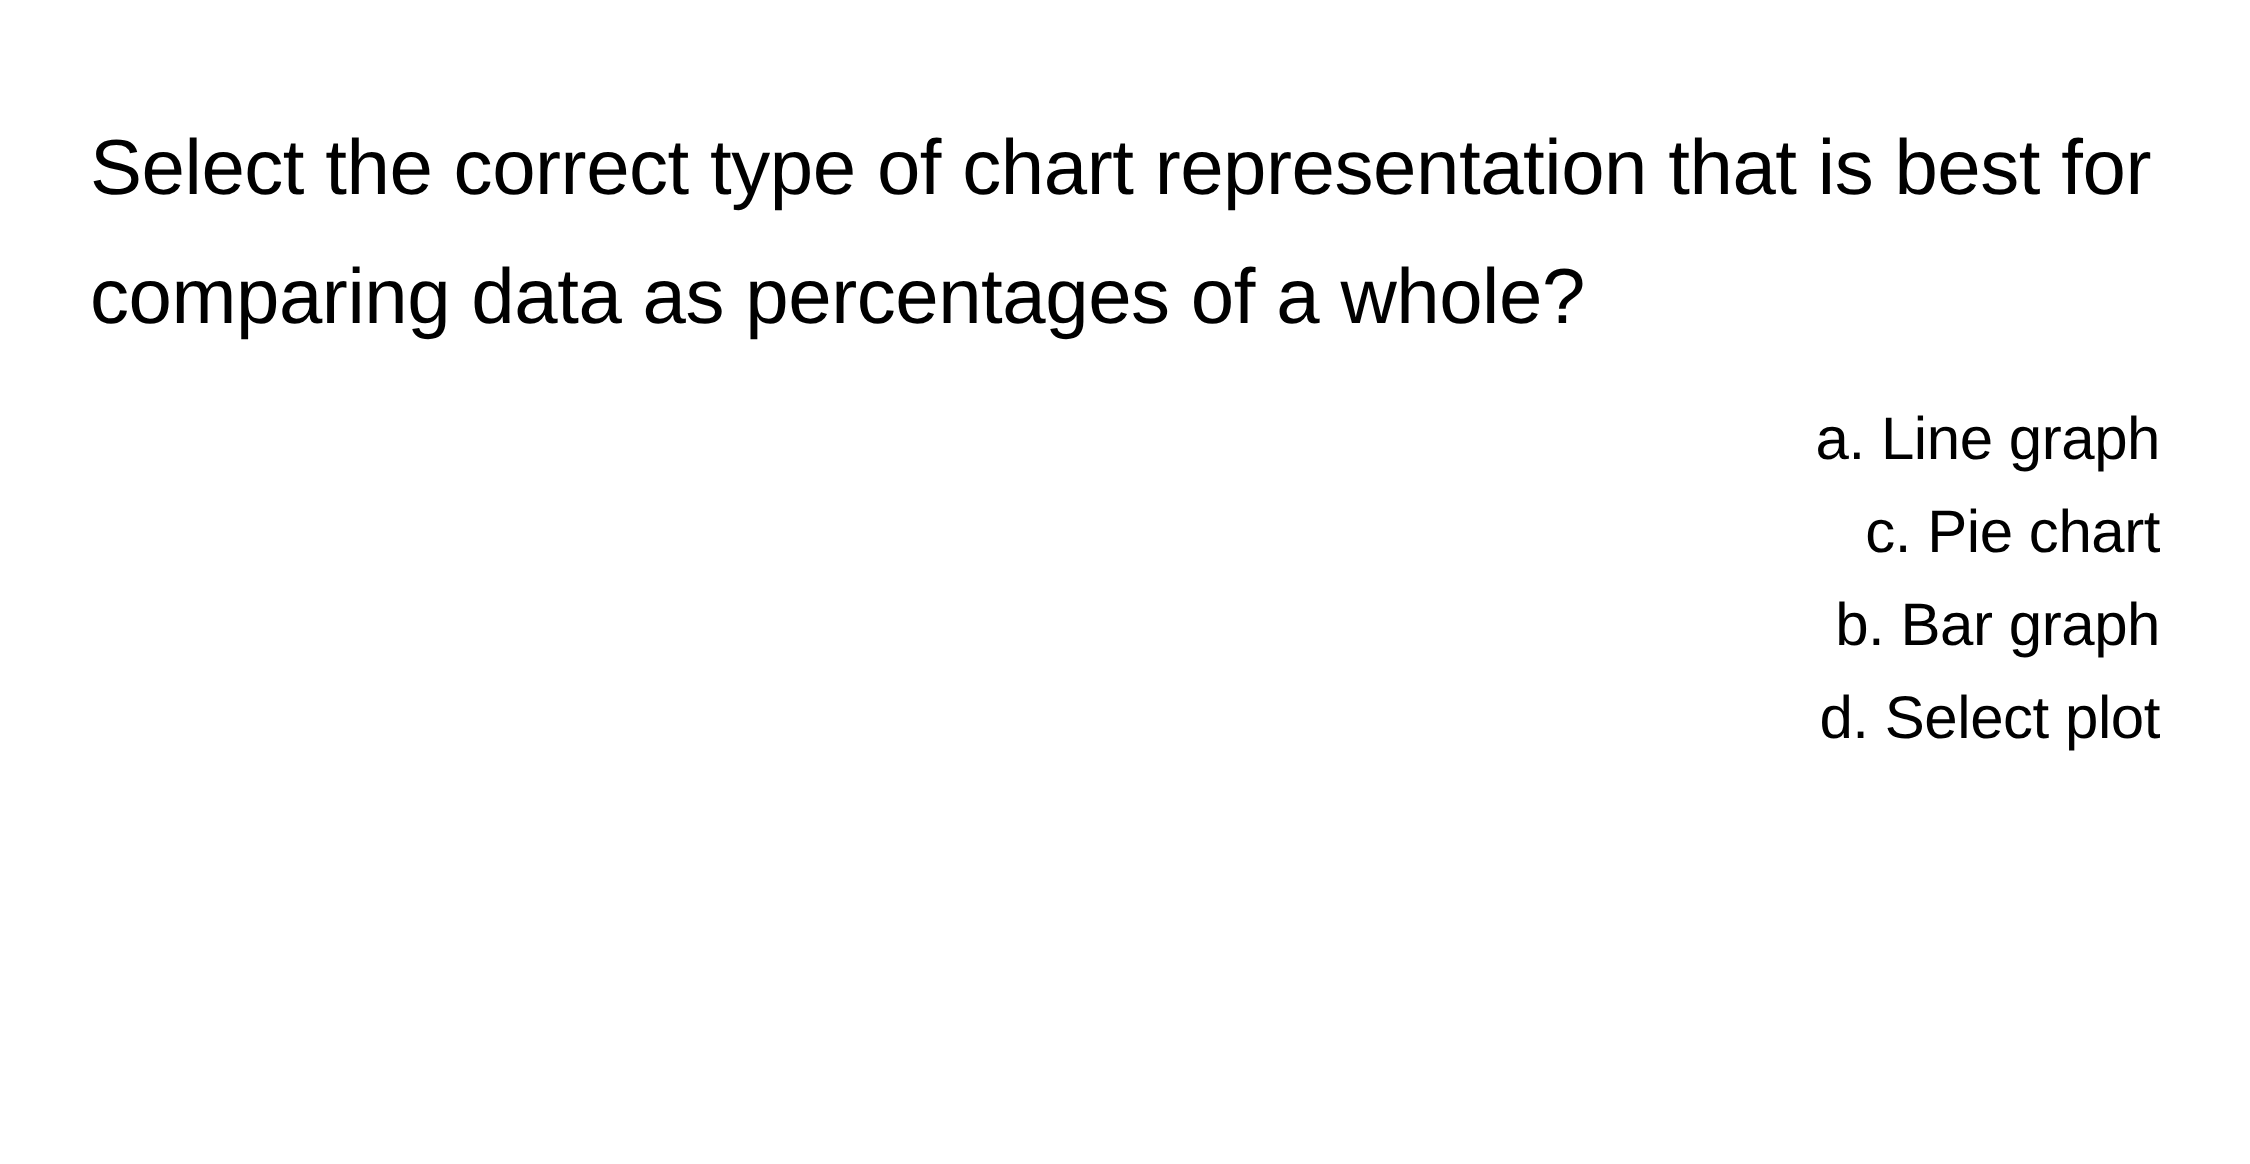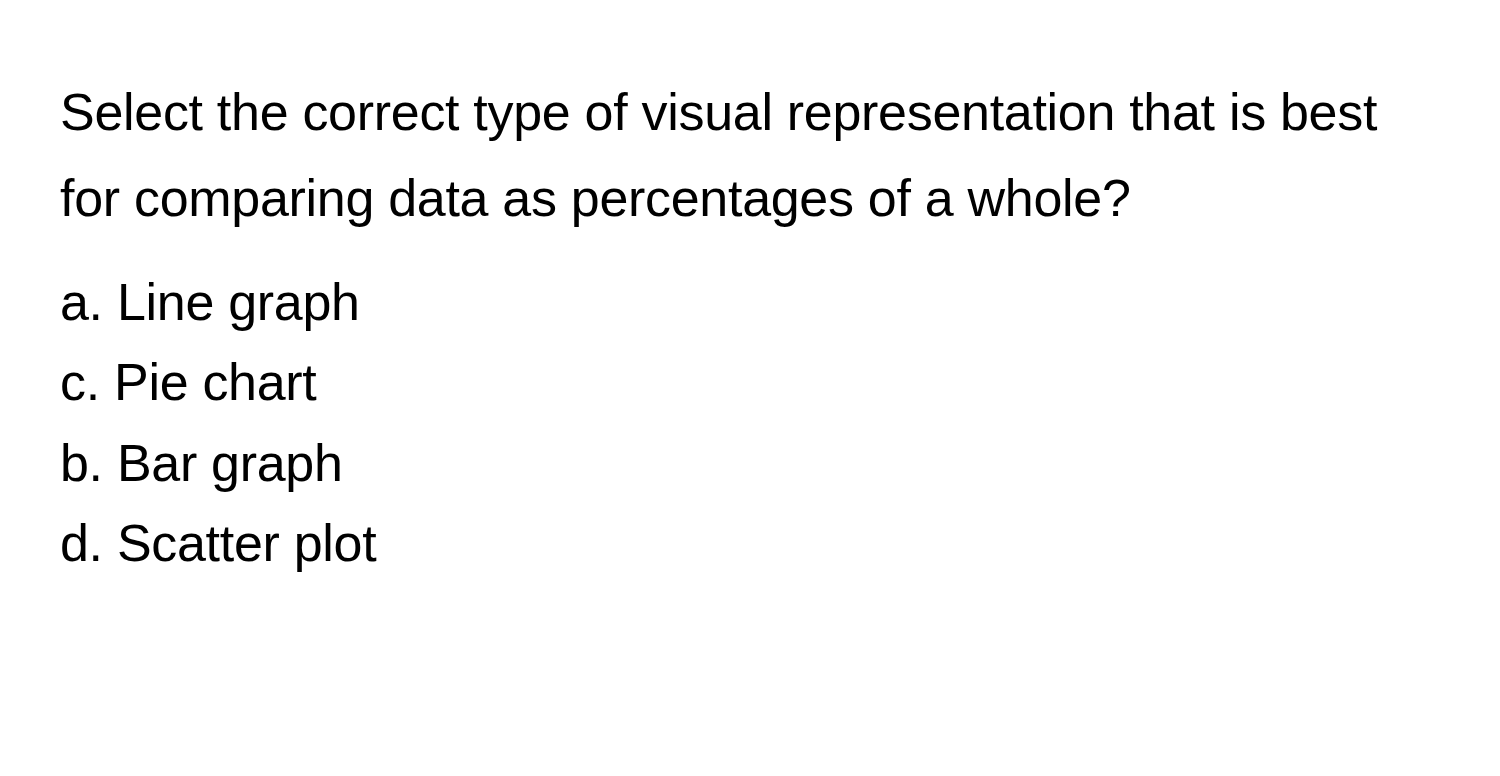--- a/index.html
+++ b/index.html
@@ -15,32 +15,33 @@
       padding: 70px 60px 60px 60px;
     }
     .question {
       font-size: 52px;
       line-height: 1.65;
       color: #000000;
       margin-bottom: 20px;
       letter-spacing: -0.3px;
     }
     .options {
-      font-size: 52px;
+      font-size: 40px;
       line-height: 1.55;
       color: #000000;
       letter-spacing: -0.3px;
+      text-align: right;
     }
     .option {
       display: block;
     }
   </style>
 </head>
 <body>
 
-<div class="question">Select the correct type of visual representation that is best for comparing data as percentages of a whole?</div>
+<div class="question">Select the correct type of chart representation that is best for comparing data as percentages of a whole?</div>
 
 <div class="options">
   <span class="option">a. Line graph</span>
   <span class="option">c. Pie chart</span>
   <span class="option">b. Bar graph</span>
-  <span class="option">d. Scatter plot</span>
+  <span class="option">d. Select plot</span>
 </div>
 
 </body></html>

